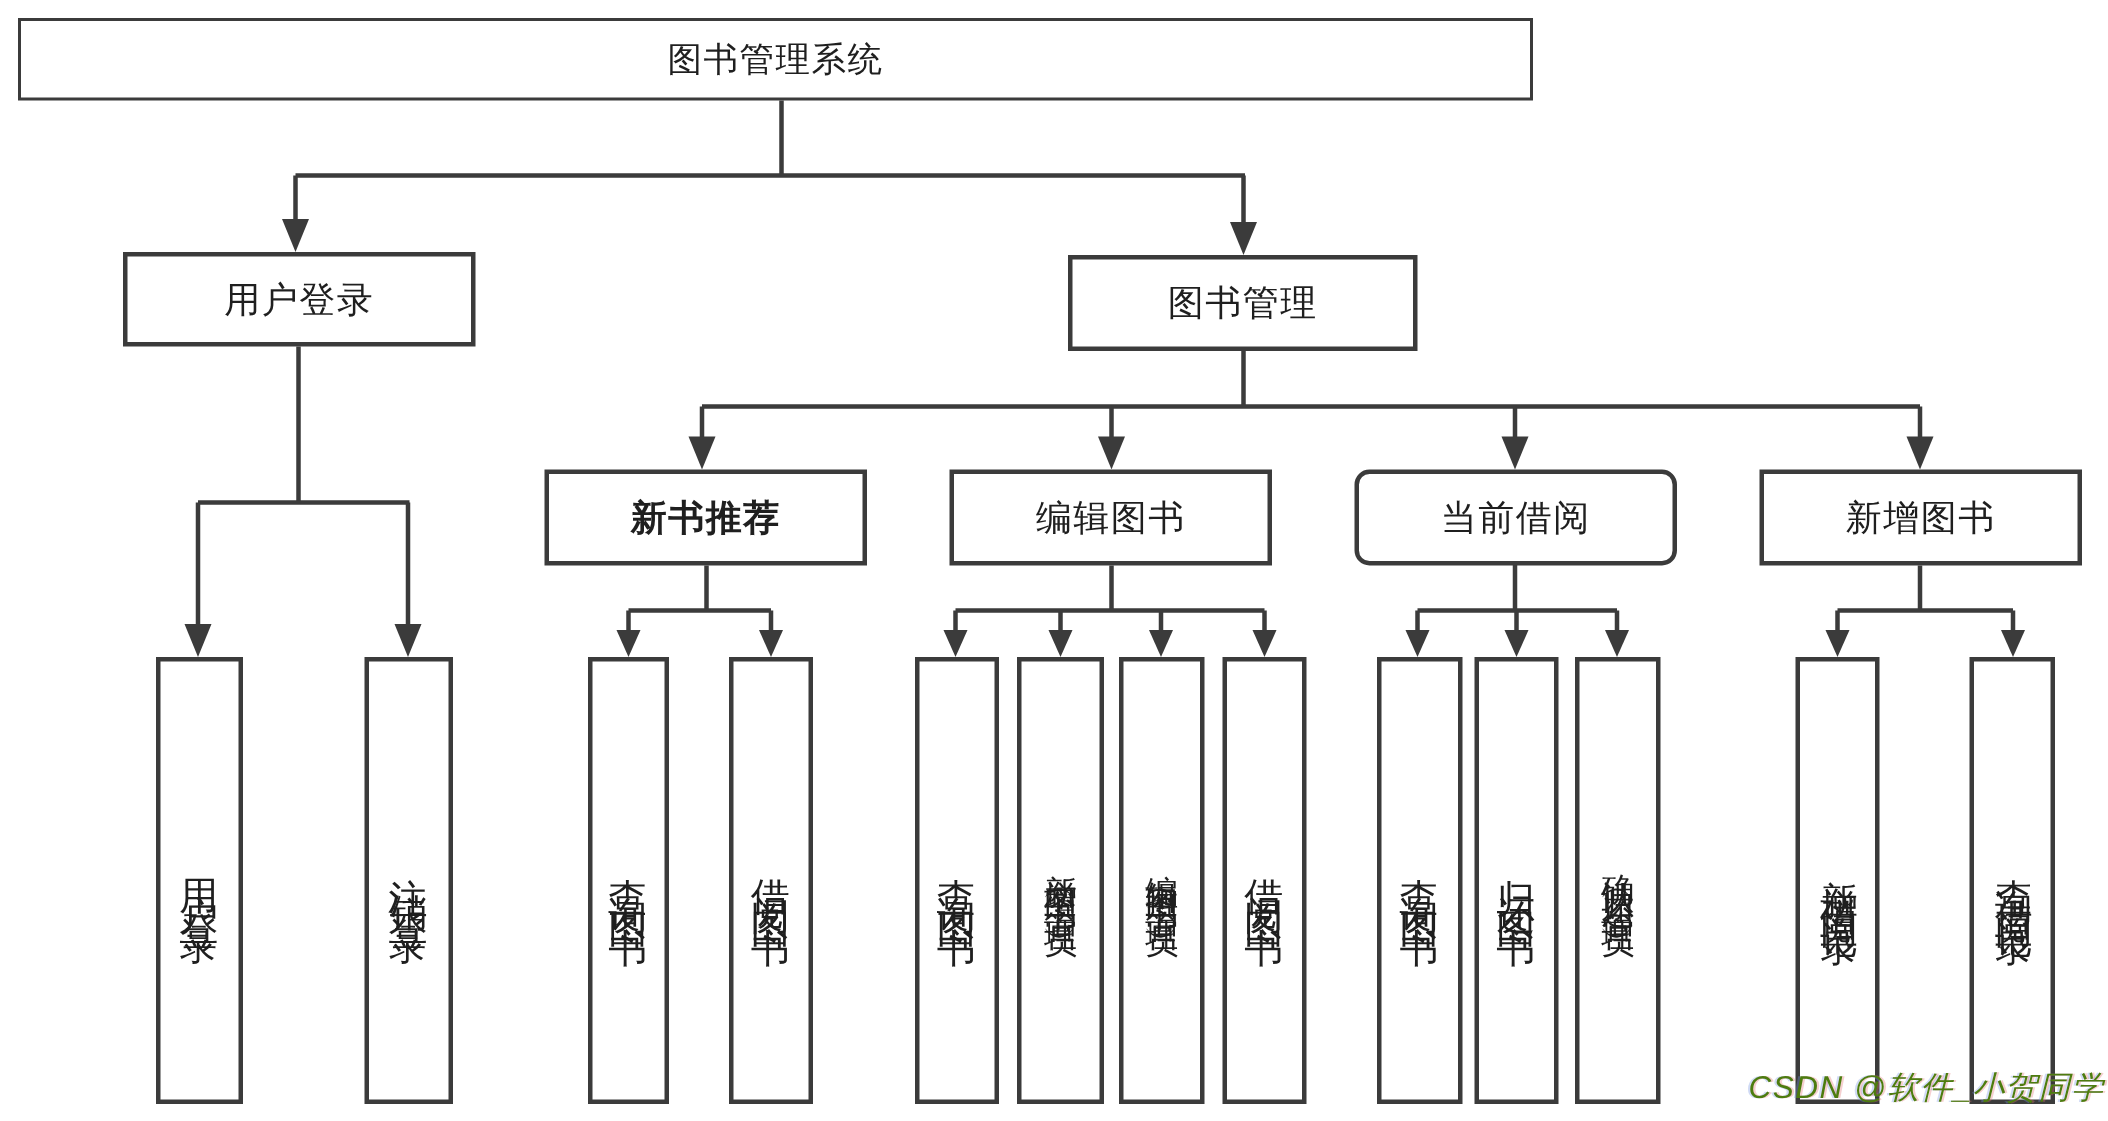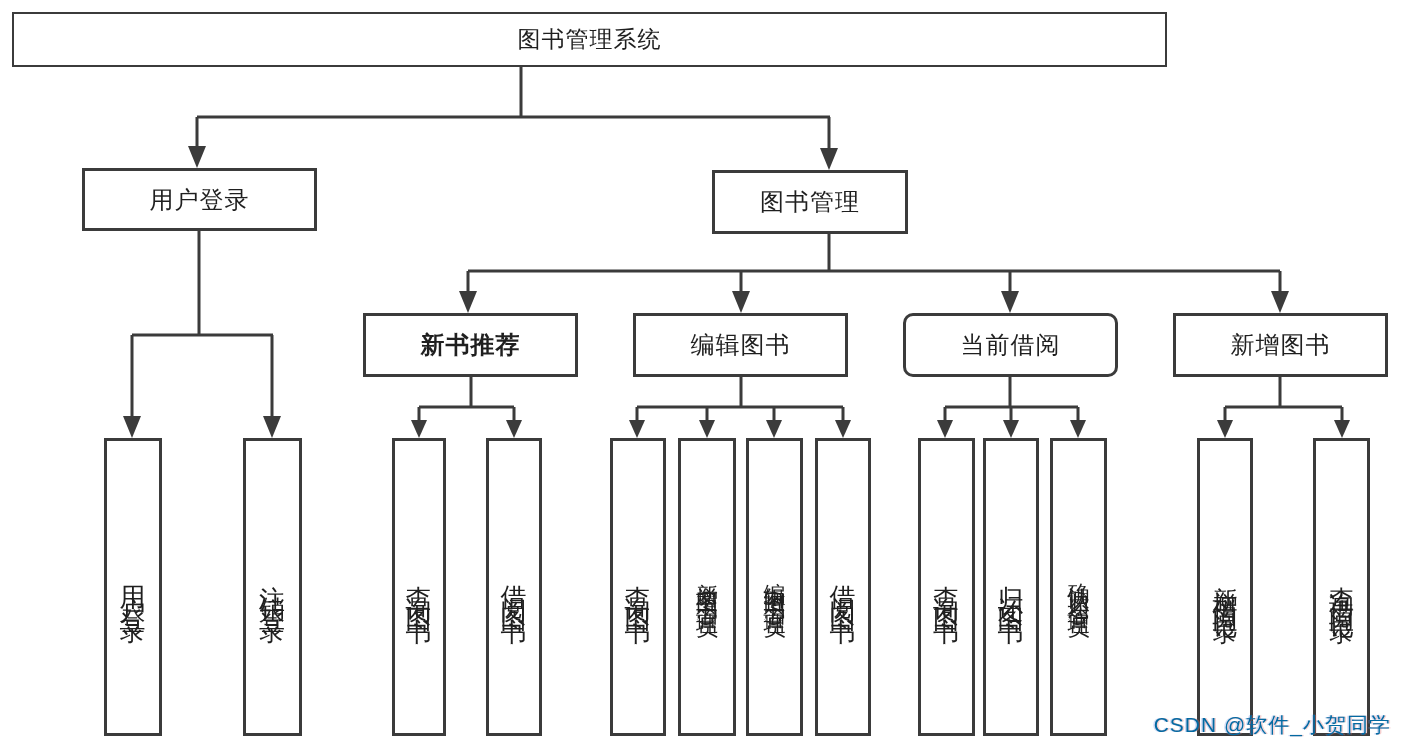--- a/index.html
+++ b/index.html
@@ -14,24 +14,25 @@
     color:#1f1f1f;z-index:1;text-align:center;
   }
   .node.h{font-size:24px;letter-spacing:1px;}
   .node.root{border-width:2px;font-size:23px;}
   .node.v{top:438px;height:298px;}
   .vtext{writing-mode:vertical-rl;text-orientation:mixed;line-height:1;}
   .len4 .vtext{font-size:26px;letter-spacing:11px;}
   .len6 .vtext{font-size:25px;letter-spacing:7px;}
   .len9 .vtext{font-size:22px;letter-spacing:5px;}
   .watermark{
-    position:absolute;right:14px;bottom:8px;z-index:3;
-    font-size:21px;color:#0369a1;letter-spacing:1px;
+    position:absolute;right:2px;bottom:8px;z-index:3;
+    font-size:21px;color:#4d7c0f;letter-spacing:1px;
     text-shadow:1.5px 0 0 rgba(225,120,120,.35), -1.5px 0 0 rgba(120,150,225,.35);
     white-space:nowrap;
+    font-style:italic;
   }
 </style>
 </head>
 <body>
 
 <div class="stage">
 
   <svg class="connectors" width="1405" height="747" viewBox="0 0 1405 747">
 
     <path d="M521 66 V118
@@ -84,28 +85,28 @@
       <polygon points="766,420 782,420 774,438"></polygon>
       <polygon points="835,420 851,420 843,438"></polygon>
       <polygon points="937,420 953,420 945,438"></polygon>
       <polygon points="1003,420 1019,420 1011,438"></polygon>
       <polygon points="1070,420 1086,420 1078,438"></polygon>
       <polygon points="1217,420 1233,420 1225,438"></polygon>
       <polygon points="1334,420 1350,420 1342,438"></polygon>
     </g>
   </svg>
 
-  <div class="node h root" style="left:12px;top:12px;width:1155px;height:55px;">
+  <div class="node h root" style="left:12px;top:12px;width:1010px;height:55px;">
     <span>图书管理系统</span>
   </div>
 
   <div class="node h" style="left:82px;top:168px;width:235px;height:63px;">
     <span>用户登录</span>
   </div>
-  <div class="node h" style="left:712px;top:170px;width:196px;height:64px;">
+  <div class="node h" style="left:712px;top:170px;width:233px;height:64px;">
     <span>图书管理</span>
   </div>
 
   <div class="node h" style="left:363px;top:313px;width:215px;height:64px;font-weight:bold;">
     <span>新书推荐</span>
   </div>
   <div class="node h" style="left:633px;top:313px;width:215px;height:64px;">
     <span>编辑图书</span>
   </div>
   <div class="node h" style="left:903px;top:313px;width:215px;height:64px;border-radius:10px;">

